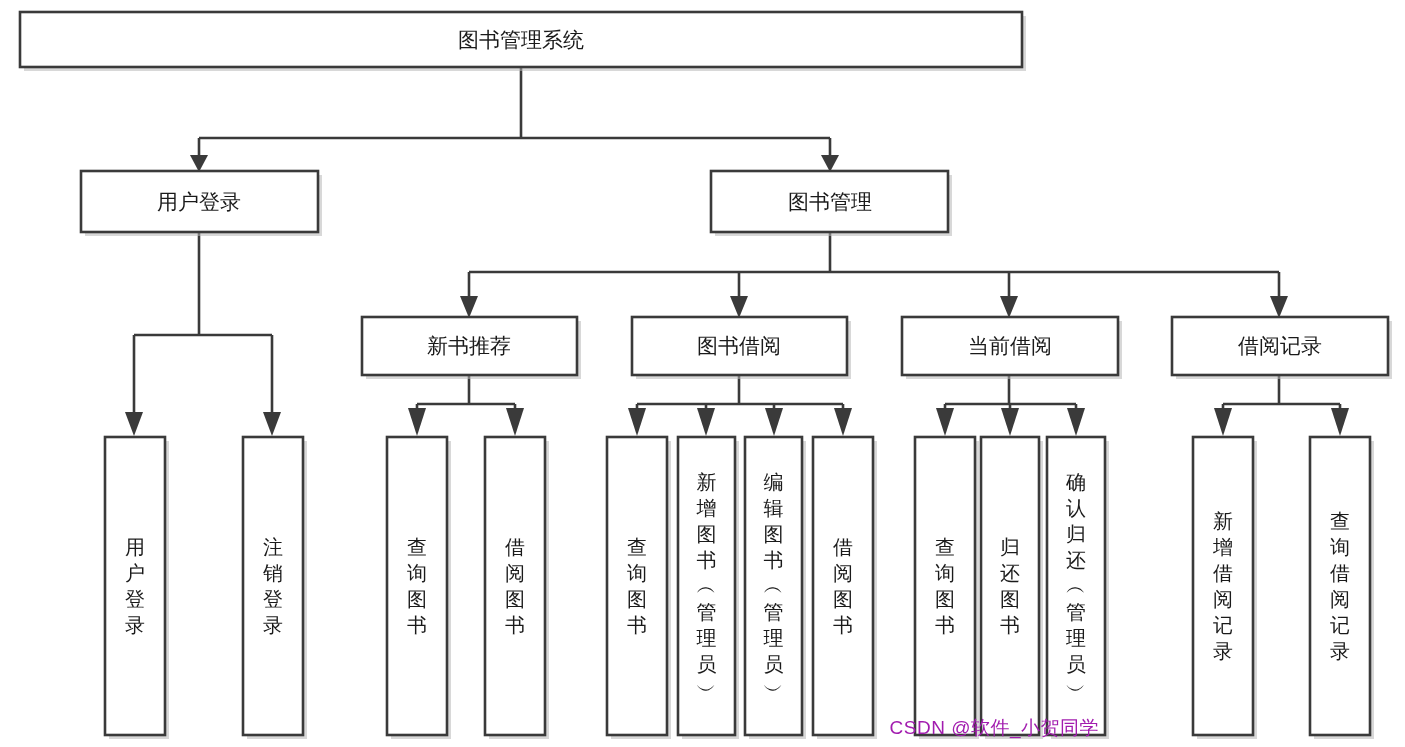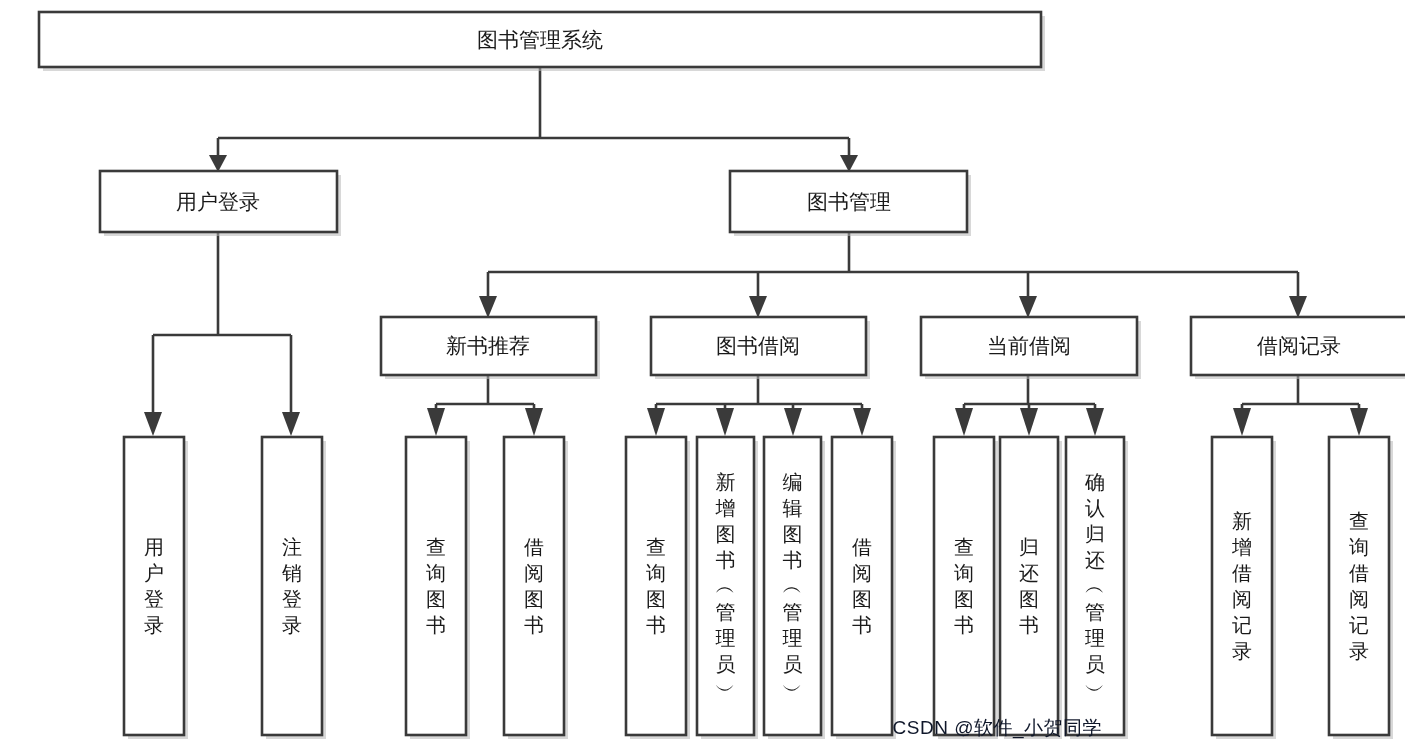--- a/index.html
+++ b/index.html
@@ -13,21 +13,20 @@
     font-family: "Liberation Sans", "DejaVu Sans", sans-serif;
     overflow: hidden;
     position: relative;
   }
   #diagram-root {
     position: absolute;
     left: 0;
     top: 0;
     width: 1111px;
     height: 747px;
-    margin-left: 19px;
   }
   svg.flow {
     display: block;
     width: 1405px;
     height: 747px;
   }
   .node-rect {
     fill: #ffffff;
     stroke: #3a3a3a;
     stroke-width: 2.6;
@@ -53,25 +52,25 @@
     dominant-baseline: middle;
   }
   .node-label-vert {
     font-family: "Liberation Sans", "DejaVu Sans", sans-serif;
     font-size: 20px;
     fill: #1a1a1a;
     text-anchor: middle;
   }
   .watermark {
     position: absolute;
-    right: 28px;
+    right: 12px;
     bottom: 6px;
     font-family: "Liberation Sans", "DejaVu Sans", sans-serif;
     font-size: 19px;
-    color: #0f172a;
+    color: #a21caf;
     white-space: nowrap;
     letter-spacing: 0.5px;
   }
 </style>
 </head>
 <body>
 
 <div id="diagram-root">
   <svg class="flow" viewBox="0 0 1405 747" xmlns="http://www.w3.org/2000/svg">
 

